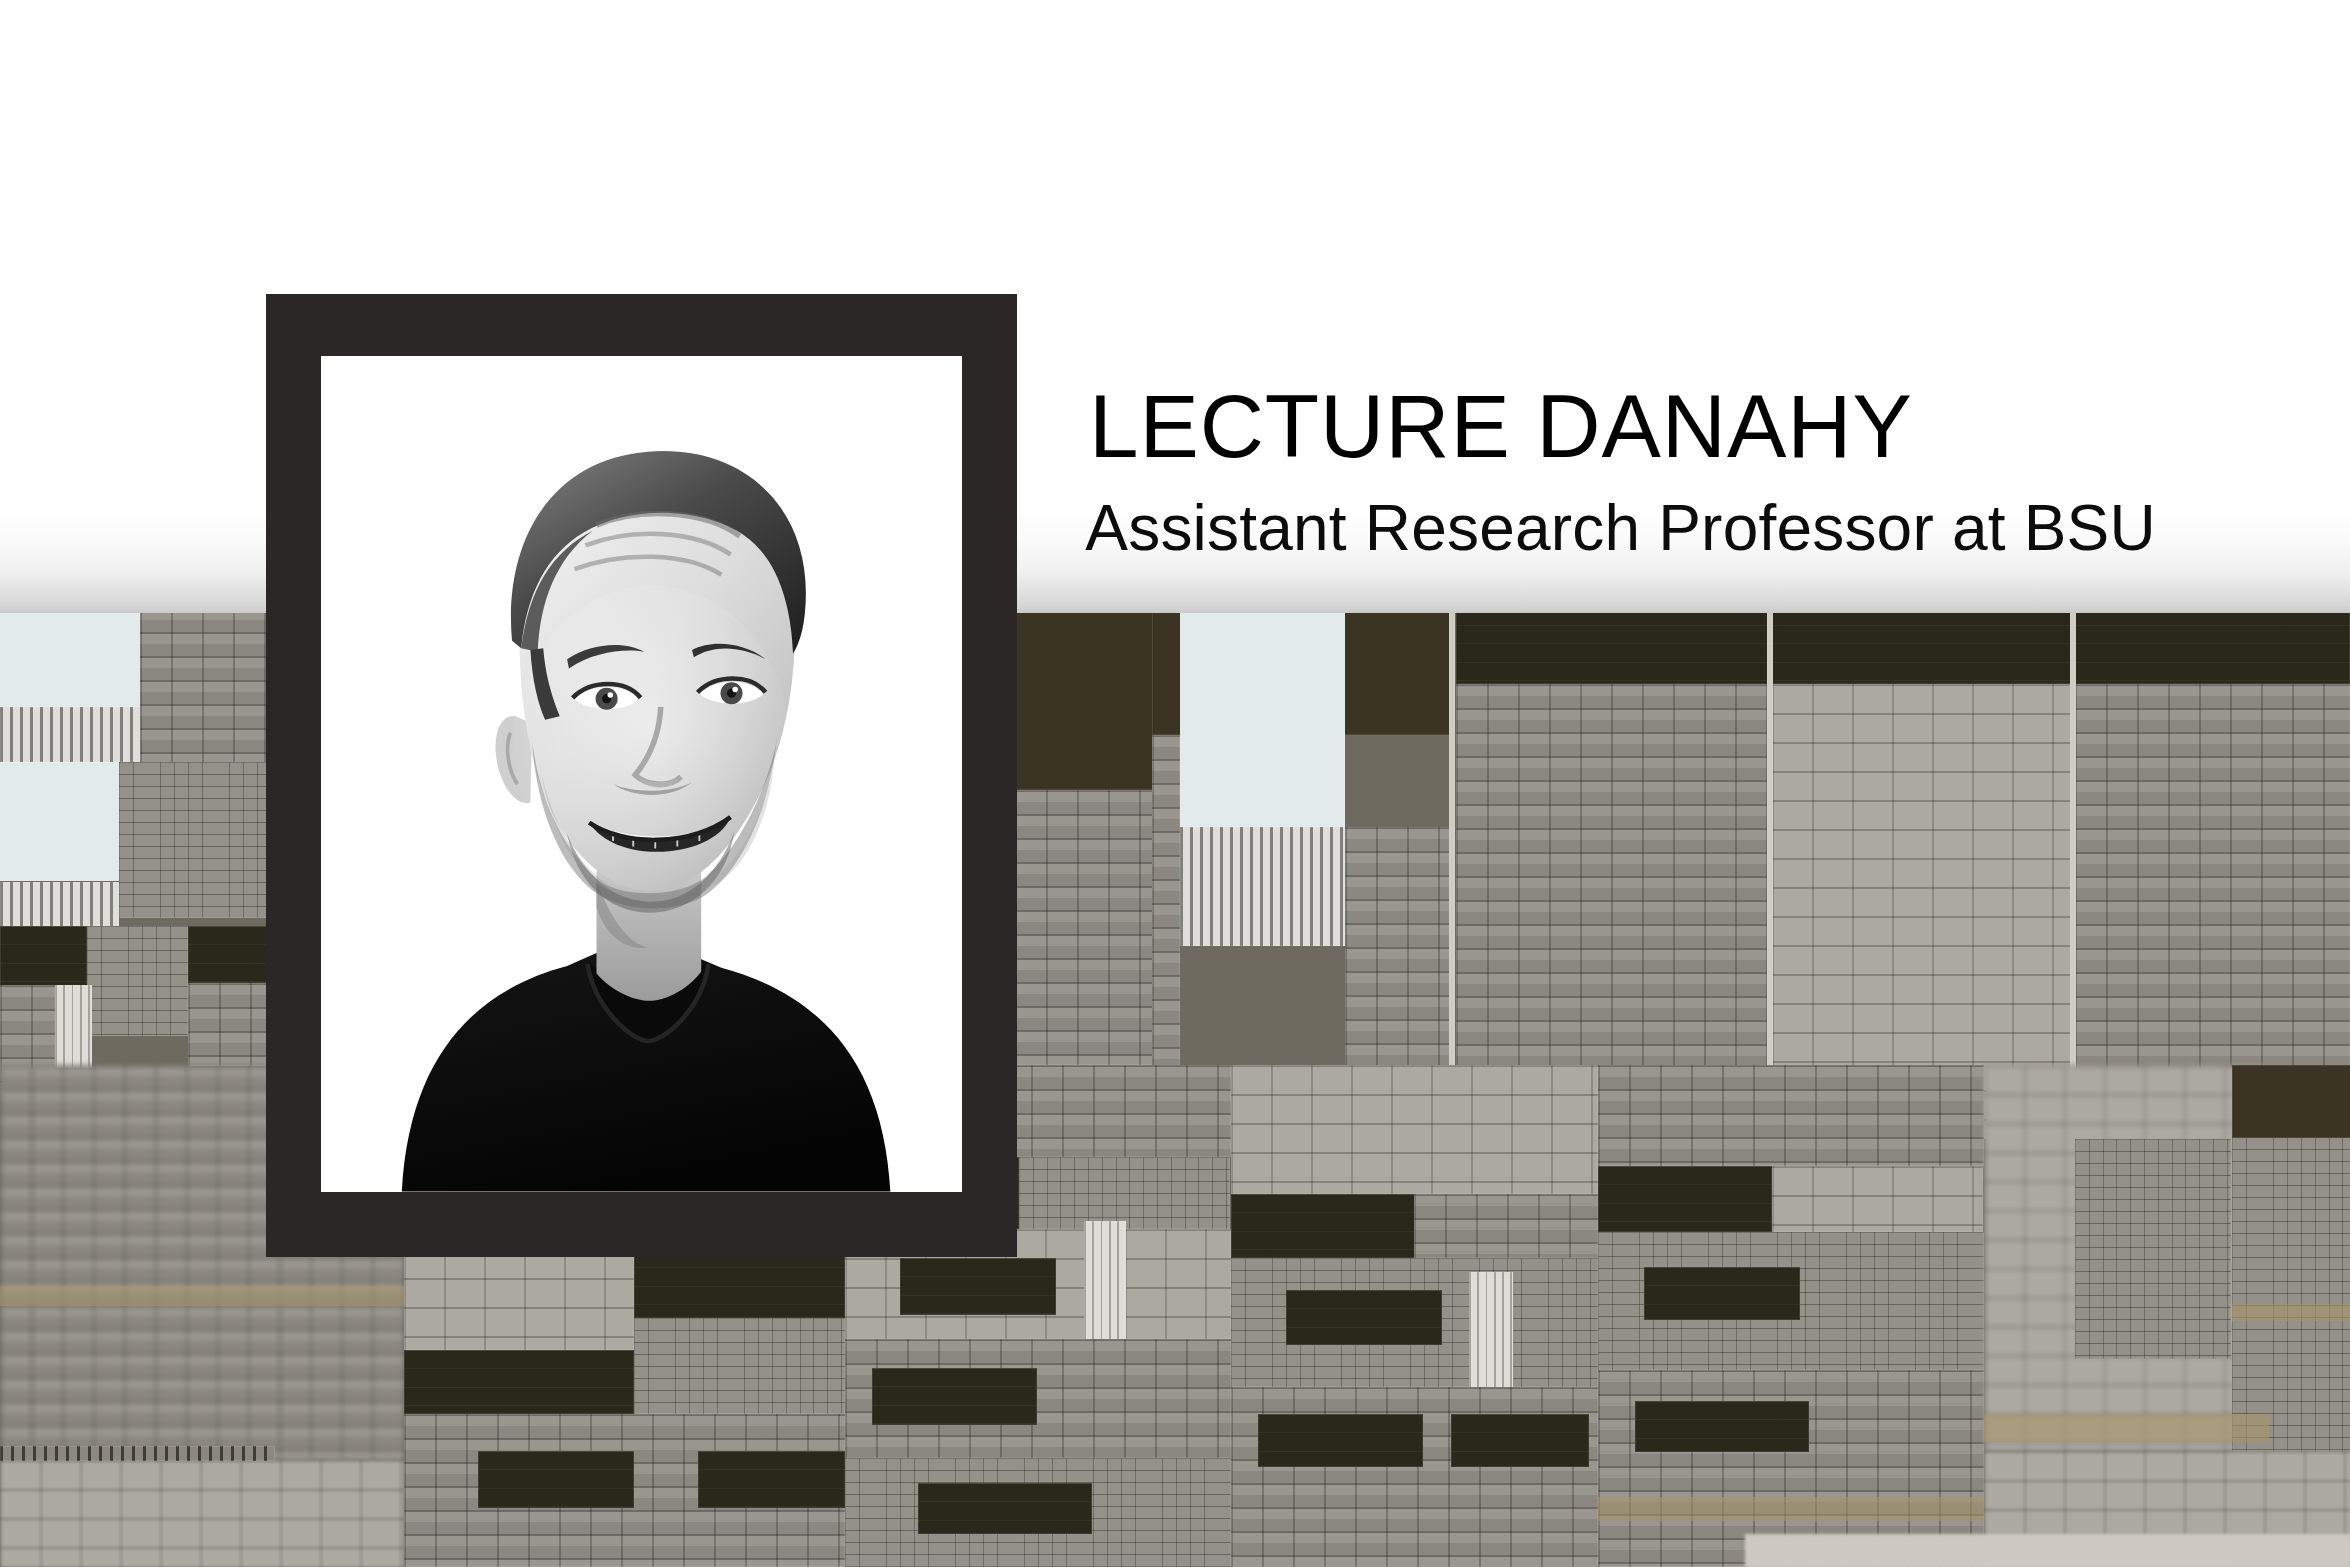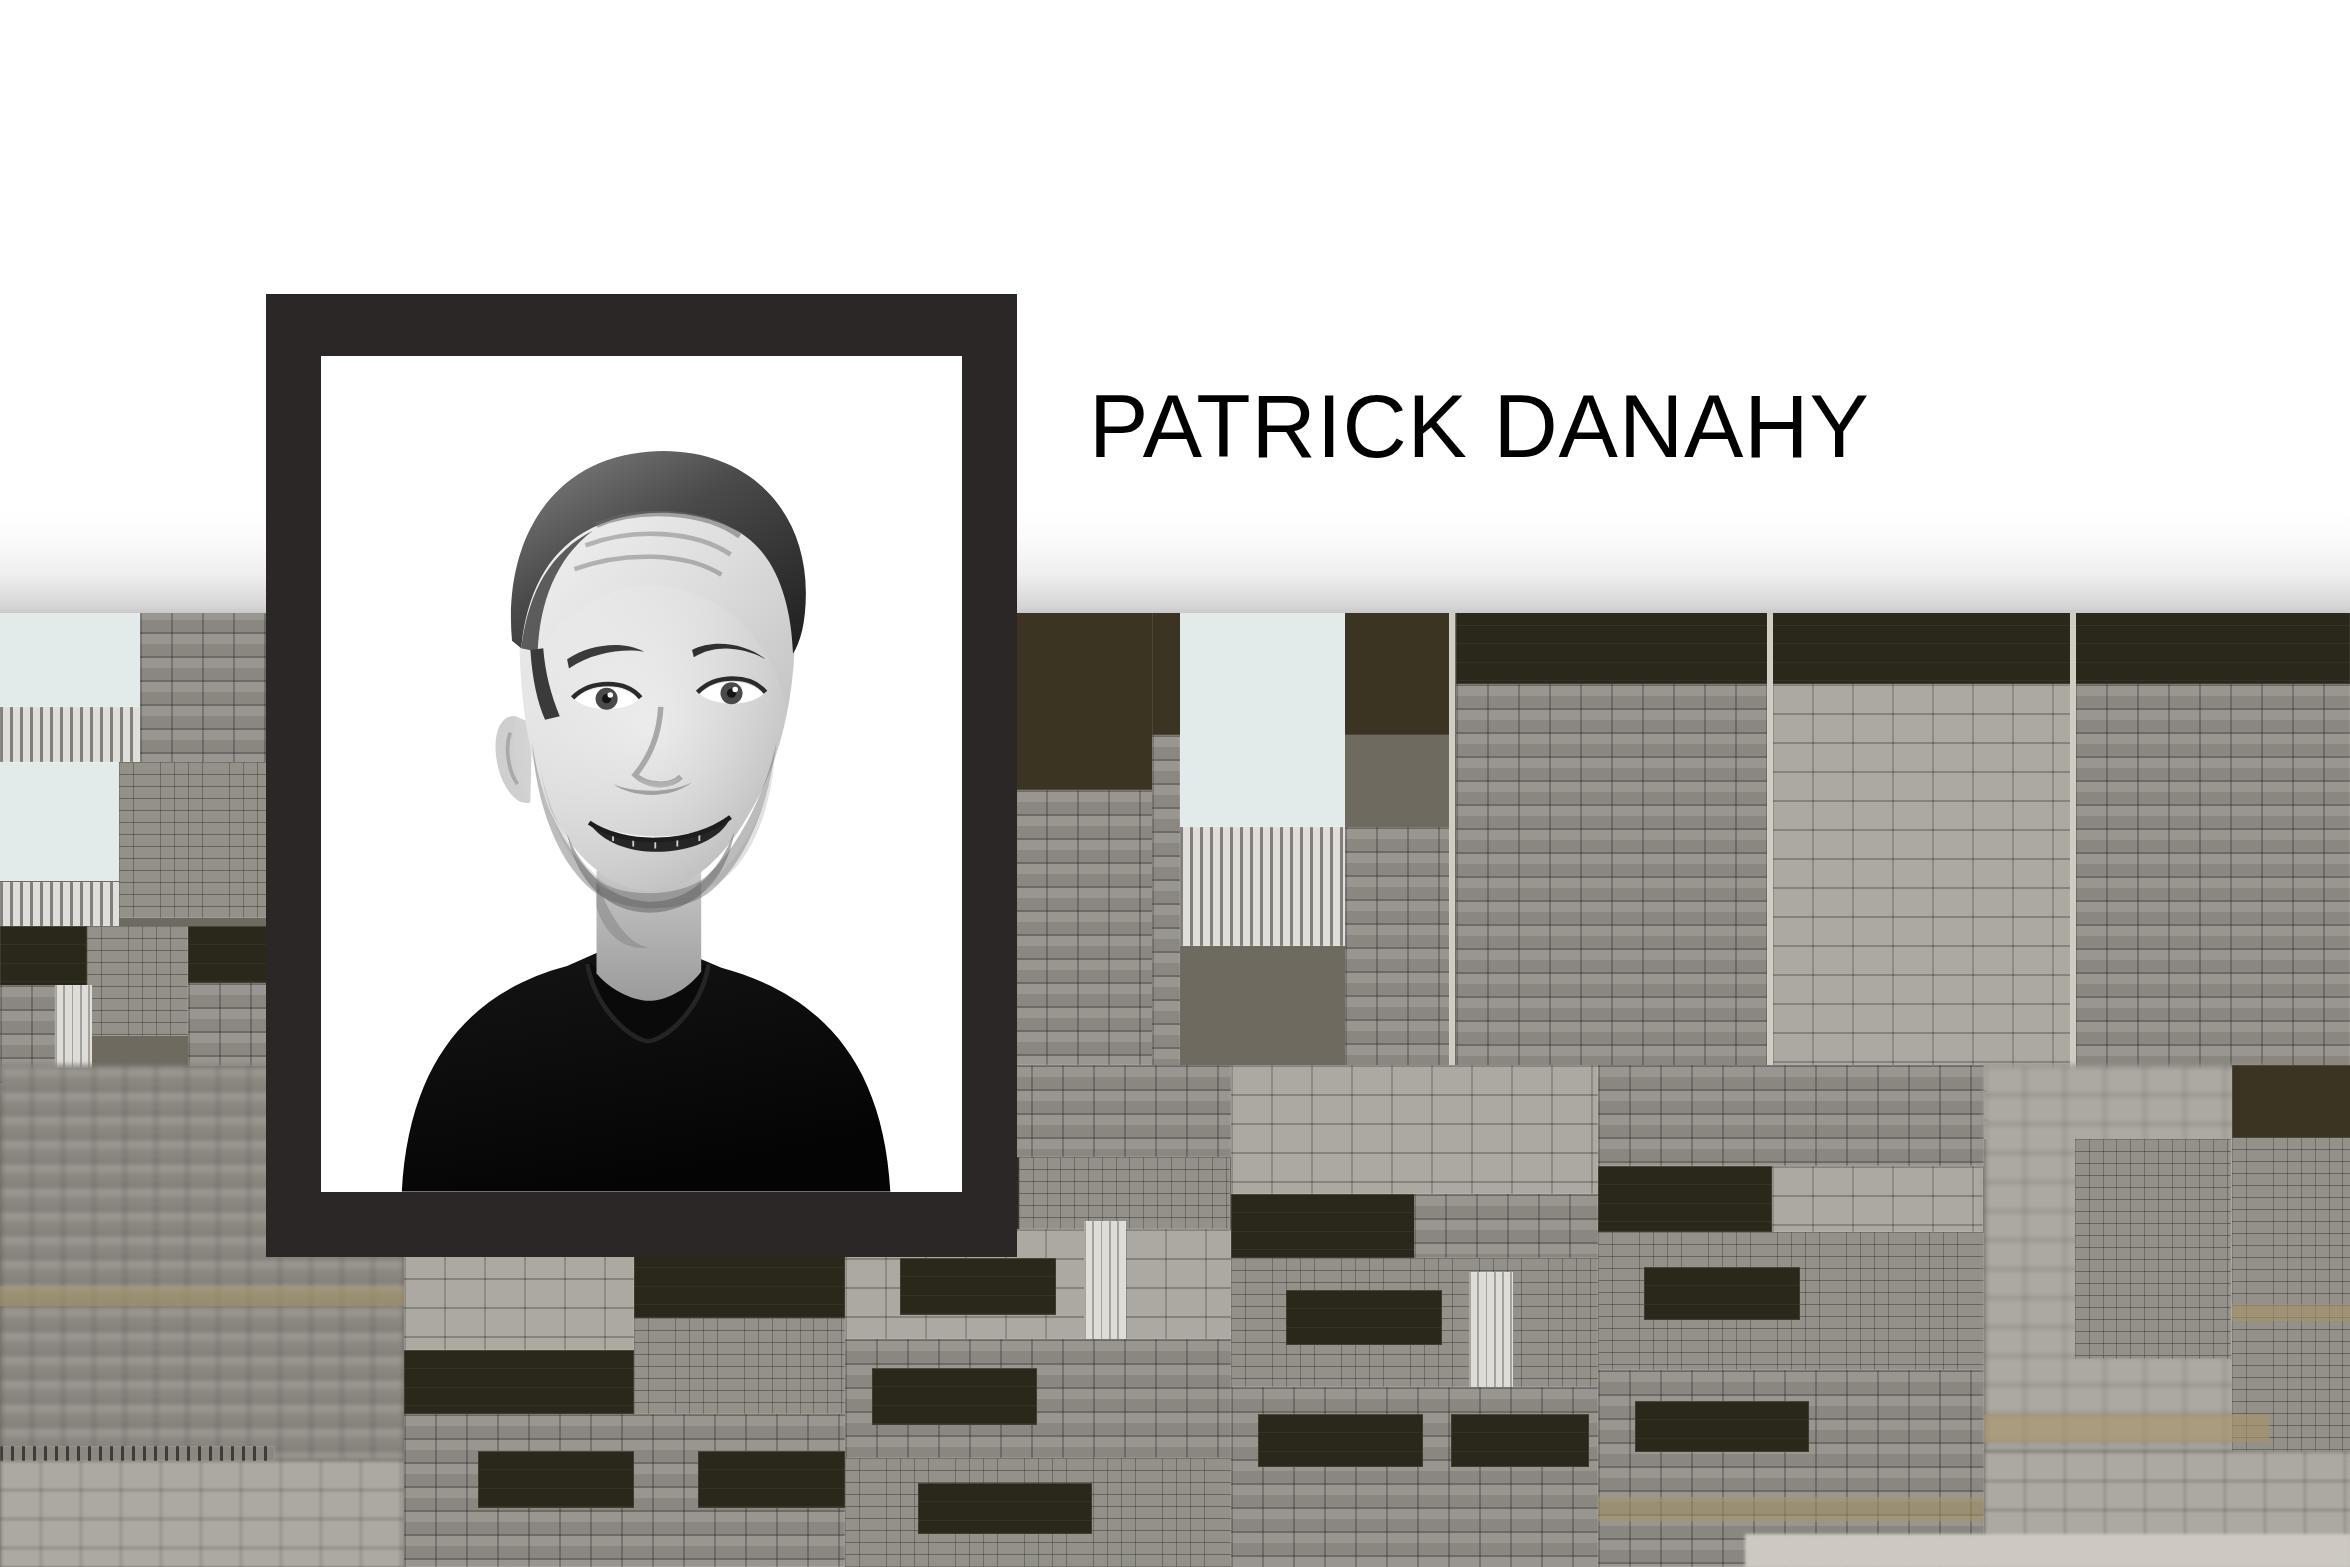--- a/index.html
+++ b/index.html
@@ -417,17 +417,18 @@
           <path d="M 318 466 C 340 476 382 476 404 464 C 382 482 340 482 318 466 Z" fill="#707070" opacity="0.55"></path>
 
           <path d="M 238 444 C 250 512 286 566 330 586 C 288 580 252 530 238 444 Z" fill="#9a9a9a" opacity="0.35"></path>
           <path d="M 494 436 C 486 500 452 556 412 582 C 456 572 488 514 494 436 Z" fill="#9f9f9f" opacity="0.3"></path>
         </g>
       </svg>
     </div>
   </div>
 
   <div id="speaker-block">
-    <div id="speaker-name">PATRICK DANAHY</div>
+    <div id="speaker-name">LECTURE DANAHY</div>
+    <div id="speaker-title">Assistant Research Professor at BSU</div>
   </div>
 
 </div>
 
 
 </body></html>

